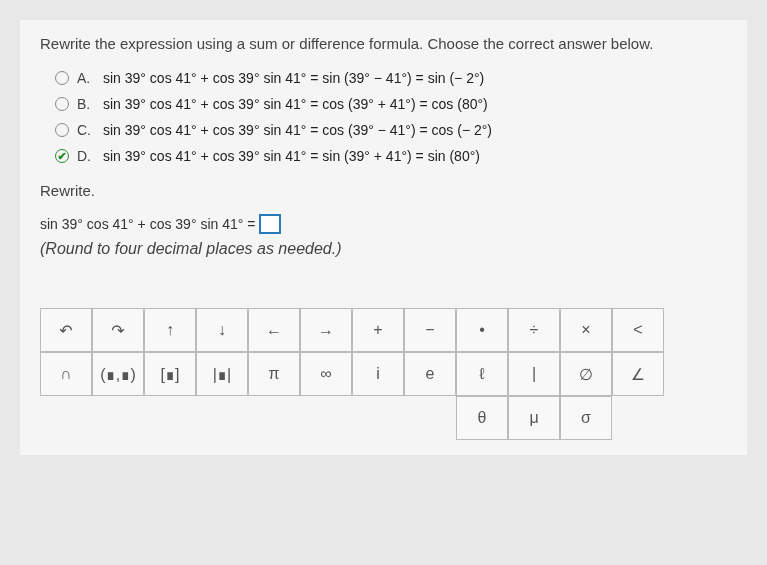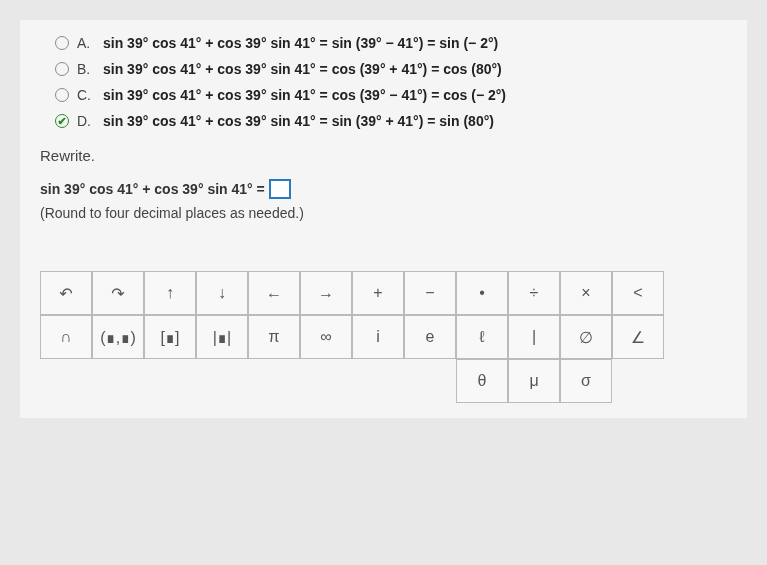--- a/index.html
+++ b/index.html
@@ -24,35 +24,36 @@
       content: '✔'; color: #2a8a2a; font-size: 11px; font-weight: bold;
     }
     .opt-label { font-size: 14px; margin-right: 8px; color: #444; min-width: 18px; }
     .opt-text { font-size: 14px; color: #222; }
     .evaluate { font-size: 15px; margin-bottom: 15px; color: #444; }
     .expr-line { font-size: 14px; margin-bottom: 6px; display:flex; align-items:center; gap:4px; }
     .input-box {
       display:inline-block; width: 22px; height: 20px;
       border: 2px solid #2a7ac0; background: white; vertical-align: middle;
     }
-    .hint { font-size: 14px; color: #444; margin-bottom: 30px; }
+    .hint { font-size: 16px; color: #444; margin-bottom: 30px; font-style: italic; }
     .palette { margin-top: 50px; }
     .palette-row { display: flex; }
     .palette-cell {
       width: 52px; height: 44px; border: 1px solid #bbb;
       display:flex; align-items:center; justify-content:center;
       font-size: 16px; color: #555; background: #f8f8f8;
     }
     .palette-cell.empty { background: transparent; border: 1px solid transparent; }
-    .bold { font-weight: bold; }
+    .bold { font-weight: normal; }
   </style>
 </head>
 <body>
 
 <div class="content">
+  <div class="question">Rewrite the expression using a sum or difference formula. Choose the correct answer below.</div>
 
   <div class="options">
     <div class="option">
       <span class="radio"></span>
       <span class="opt-label">A.</span>
       <span class="opt-text bold">sin 39° cos 41° + cos 39° sin 41° = sin (39° − 41°) = sin (− 2°)</span>
     </div>
     <div class="option">
       <span class="radio"></span>
       <span class="opt-label">B.</span>

